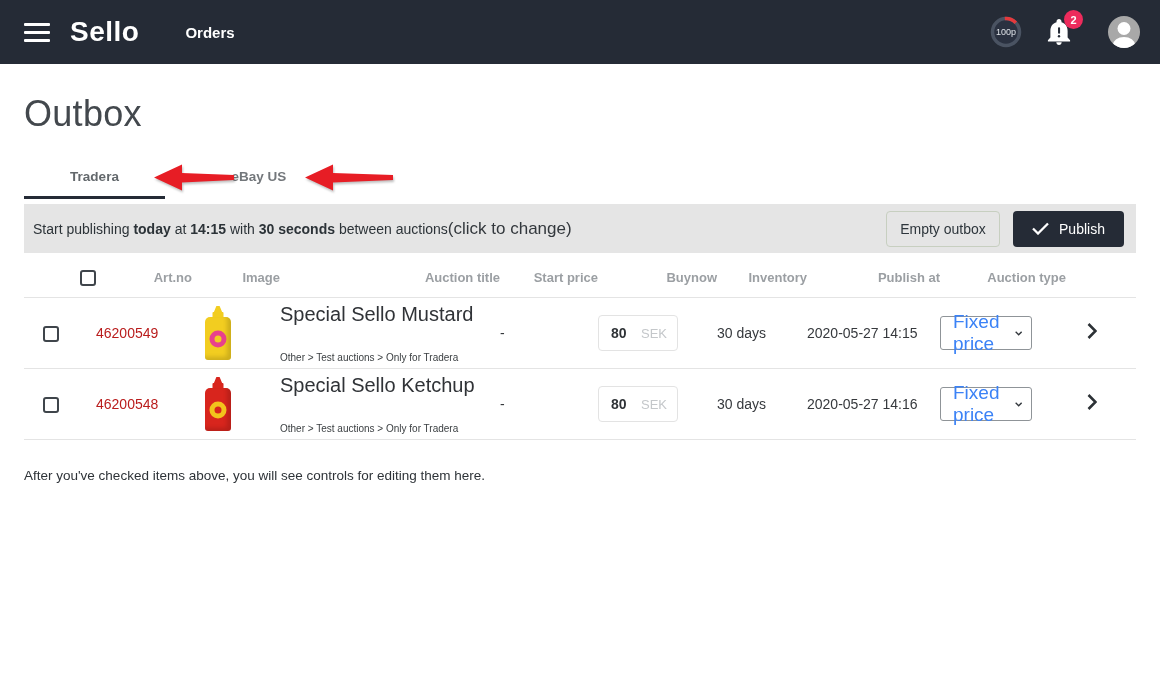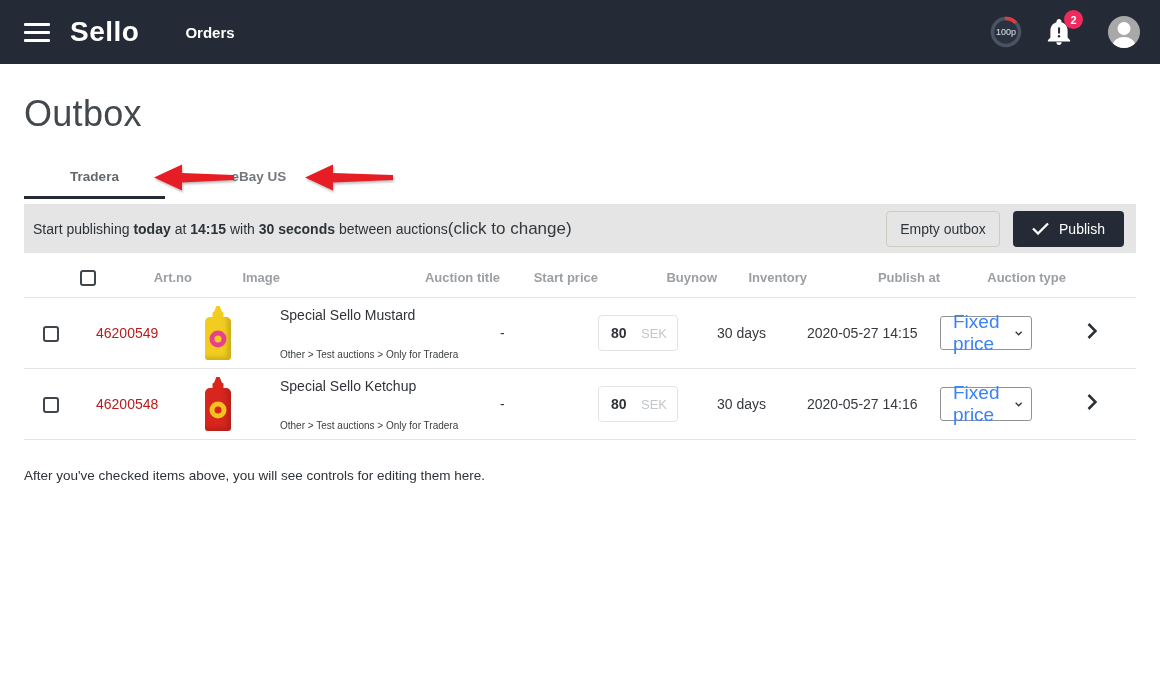--- a/index.html
+++ b/index.html
@@ -52,21 +52,21 @@
   .grid-row { display:grid; grid-template-columns:72px 96px 88px 220px 98px 119px 90px 133px 126px 1fr;
     align-items:center; }
   .thead { margin-top:4px; height:41px; border-bottom:1px solid #e4e4e4;text-align:right; }
   .th { font-size:13px; font-weight:bold; color:#9b9fa3; }
   .trow { height:71px; border-bottom:1px solid #e4e4e4; }
   .cell-check { padding-left:19px; }
   .checkbox { display:inline-block; width:16px; height:16px; border:2px solid #3f454b;
     border-radius:3px; background:#fff; cursor:pointer; vertical-align:middle; }
   .cell-artno { font-size:14px; color:#b91c1c; }
   .cell-image { padding-left:13px; }
-  .cell-title .title { font-size:14px; color:#303337; }
+  .cell-title .title { font-size:20px; color:#303337; }
   .cell-title .category { font-size:10px; color:#3c4043; margin-top:26px; }
   .cell-plain { font-size:14px; color:#36393d; }
   .buynow-box { width:80px; height:36px; border:1px solid #e3e3e3; border-radius:4px;
     display:flex; align-items:center; background:#fff; }
   .buynow-box input { width:38px; border:none; outline:none; font-size:14px; font-weight:bold;
     color:#2f3337; padding-left:12px; font-family:inherit; background:transparent; }
   .buynow-box .currency { margin-left:auto; padding-right:10px; font-size:13px; color:#c4c7ca; }
   .select-box { width:92px; height:34px; border:1px solid #8f9498; border-radius:3px; background:#fff;
     display:flex; align-items:center; padding:0 9px 0 12px; cursor:pointer; }
   .select-box .sel-label { font-size:19px; color:#3b82f6; }

